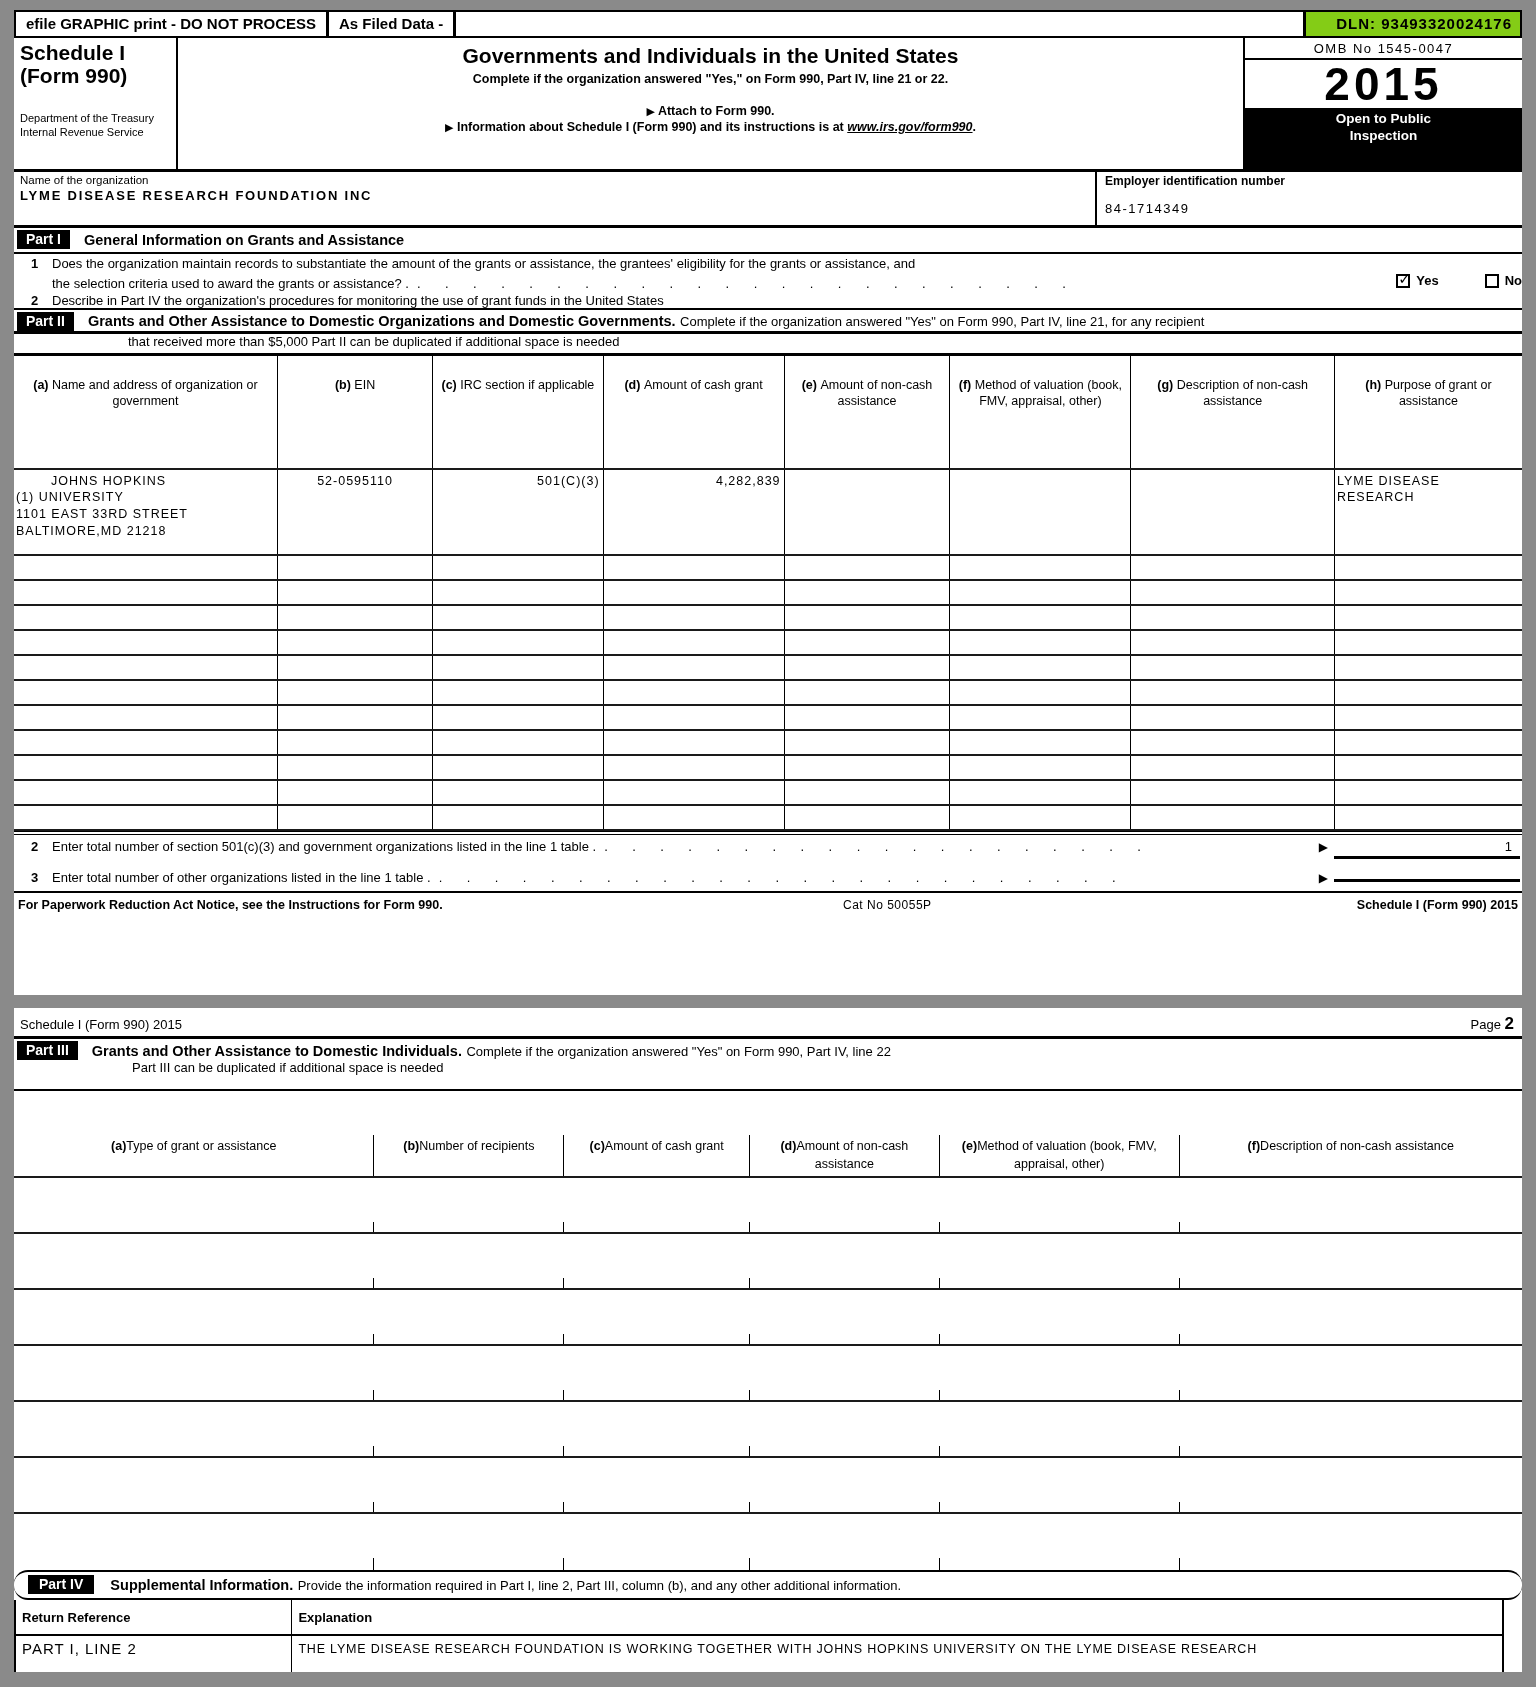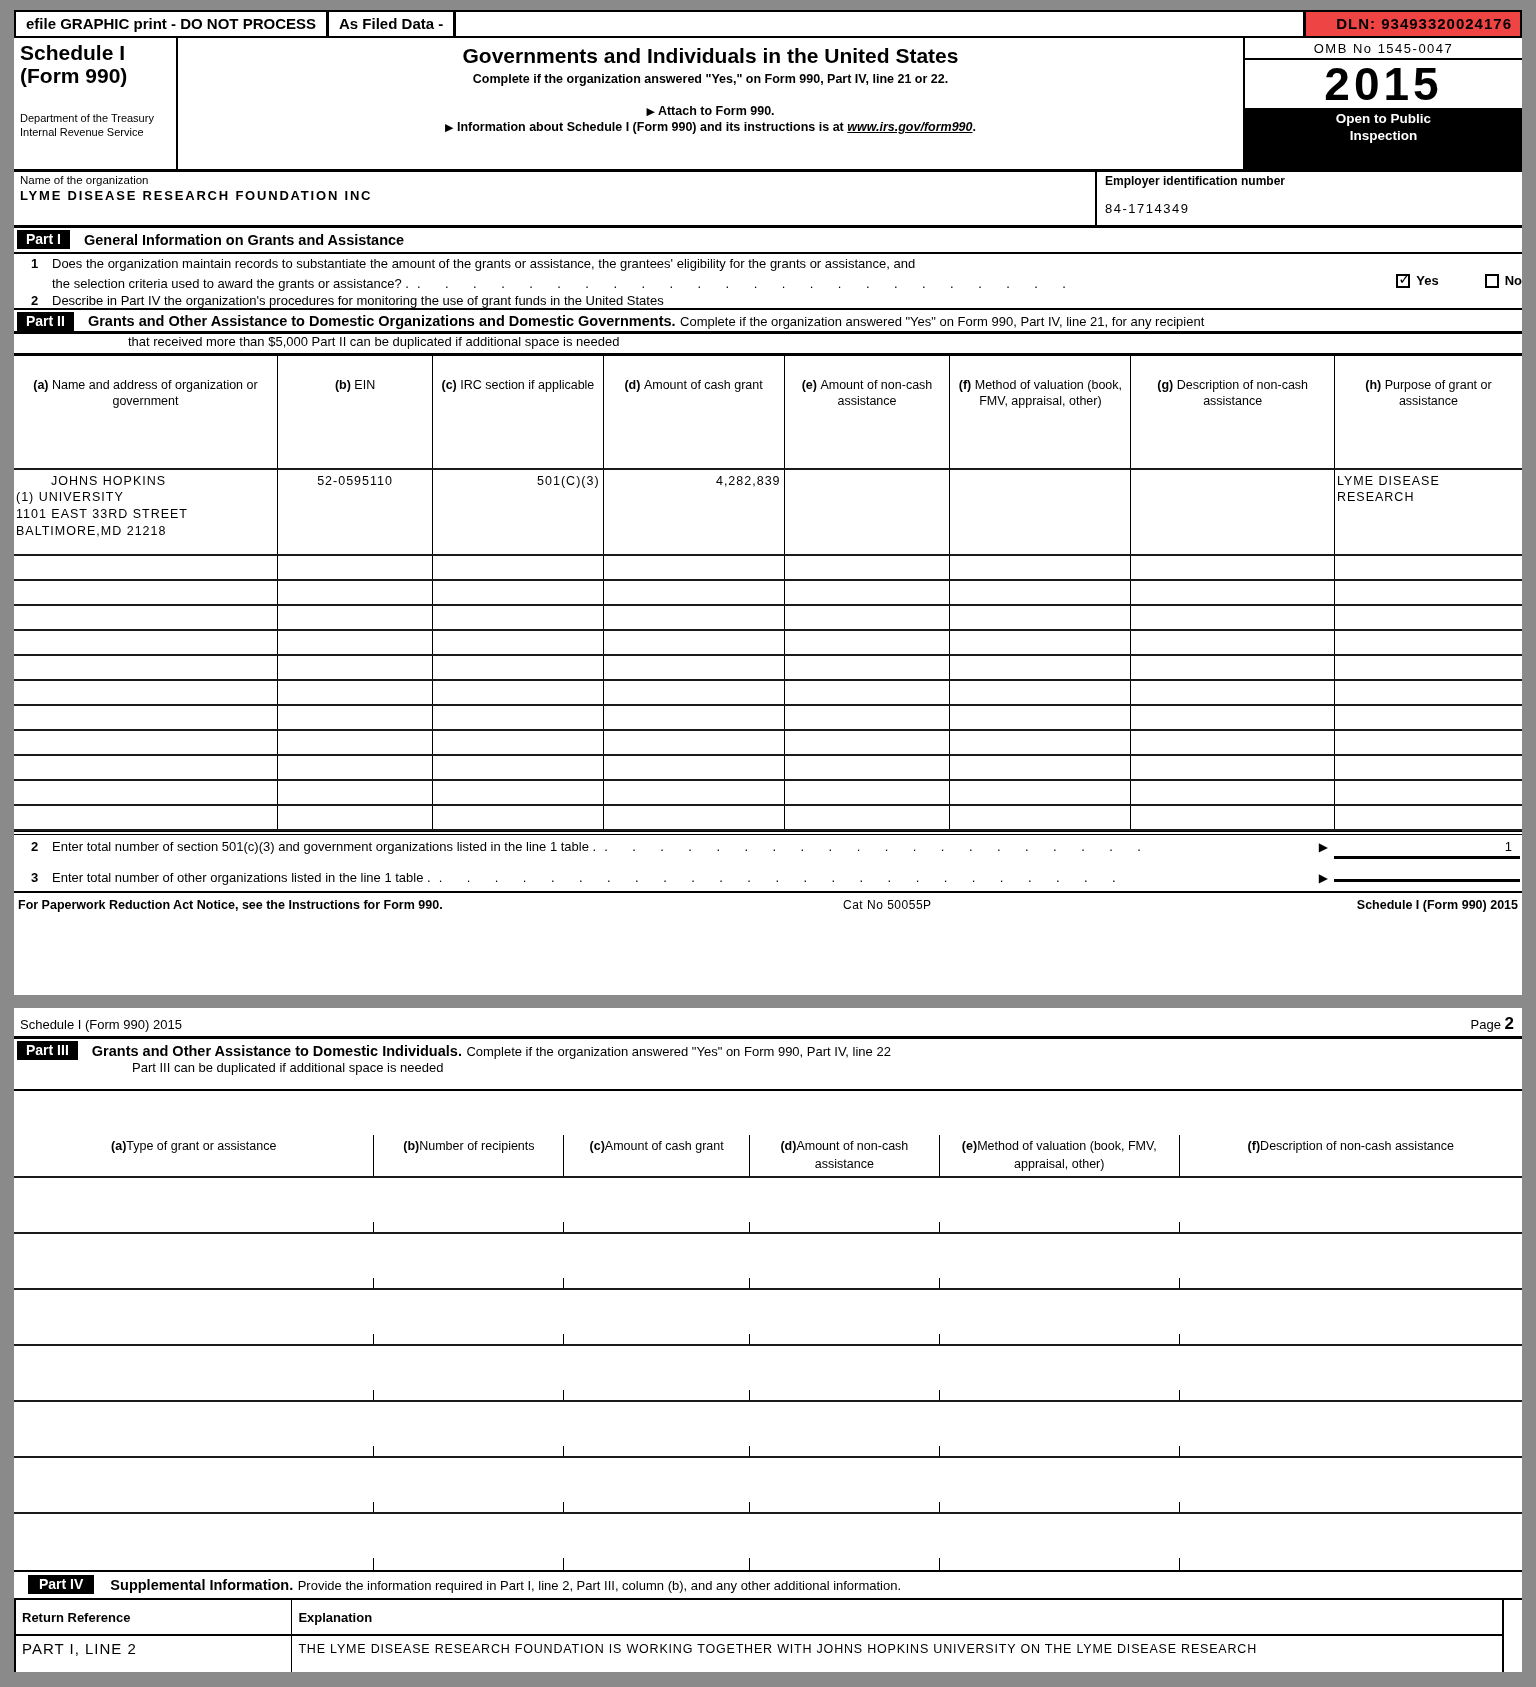--- a/index.html
+++ b/index.html
@@ -6,21 +6,21 @@
   body { background: #8a8a8a; font-family: "Liberation Sans", "DejaVu Sans", sans-serif; color: #000; }
   .canvas { position: relative; width: 1536px; height: 1687px; background: #8a8a8a; overflow: hidden; }
   .page { position: absolute; left: 14px; width: 1508px; background: #fff; overflow: hidden; }
   .page1 { top: 10px; height: 985px; }
   .page2 { top: 1008px; height: 664px; }
 
   
   .topbar { display: flex; background: #000; border: 2px solid #000; gap: 3px; height: 28px; }
   .topbar .box { background: #fff; font-weight: bold; font-size: 15px; padding: 3px 10px 0; white-space: nowrap; }
   .topbar .spacer { flex: 1; background: #fff; }
-  .topbar .dln { background: #ef4444; font-weight: bold; font-size: 15px; letter-spacing: 1px; padding: 3px 8px 0 30px; }
+  .topbar .dln { background: #84cc16; font-weight: bold; font-size: 15px; letter-spacing: 1px; padding: 3px 8px 0 30px; }
 
   
   .header { display: flex; border-bottom: 3px solid #000; height: 134px; }
   .h-left { width: 164px; border-right: 2px solid #000; padding: 3px 6px; }
   .sched { font-weight: bold; font-size: 21px; line-height: 1.1; }
   .dept { font-size: 11px; line-height: 1.3; margin-top: 24px; }
   .h-mid { flex: 1; text-align: center; padding: 6px 14px 2px; }
   .main-title { font-weight: bold; font-size: 21px; line-height: 1.18; }
   .sub1 { font-weight: bold; font-size: 12.5px; margin-top: 3px; }
   .sub2 { font-weight: bold; font-size: 12.5px; margin-top: 18px; }
@@ -104,21 +104,21 @@
   .t3-row > div { border-right: 1.5px solid #000; margin-top: 44px; }
   .t3-row > div:last-child { border-right: none; }
   .d-a { width: 23.9%; } .d-b { width: 12.6%; } .d-c { width: 12.3%; }
   .d-d { width: 12.6%; } .d-e { width: 15.9%; } .d-f { width: 22.7%; }
   .t3-head { border-top: 2.5px solid #000; min-height: 44px; }
   .t3-head > div { text-align: center; font-size: 12.5px; padding: 3px 2px; line-height: 1.4; }
   .t3-empty { min-height: 56px; }
   .t3-row:last-of-type { border-bottom: none; }
 
   
-  .p4-bar { border-top: 2.5px solid #000; border-bottom: 2px solid #000; display: flex; align-items: center; gap: 16px; padding: 3px 0 4px; }
+  .p4-bar { border-top: 2.5px solid #000; border-bottom: 2px solid #000; display: flex; align-items: center; gap: 16px; padding: 3px 0 4px; border-radius: 14px; }
   .p4-chip { background: #000; color: #fff; font-weight: bold; font-size: 14px; padding: 1px 11px 2px; margin-left: 14px; white-space: nowrap; }
   .t4 { border: 2px solid #000; border-top: none; margin: 0 18px 0 0; }
   .t4-head { display: flex; border-bottom: 2px solid #000; min-height: 36px; align-items: center; }
   .t4-ref { width: 18.6%; border-right: 1.5px solid #000; align-self: stretch; display: flex; align-items: center; padding: 4px 6px; }
   .t4-exp { flex: 1; padding: 4px 6px; }
   .t4-head .t4-ref, .t4-head .t4-exp { font-weight: bold; font-size: 13px; }
   .t4-data { display: flex; min-height: 44px; }
   .t4-data .t4-ref { align-items: flex-start; font-size: 15px; letter-spacing: 1px; }
   .t4-data .t4-exp { font-size: 12.5px; letter-spacing: 0.8px; line-height: 1.5; }
   .footer2 { text-align: right; font-weight: bold; font-size: 12.5px; padding: 6px 4px 0; }

